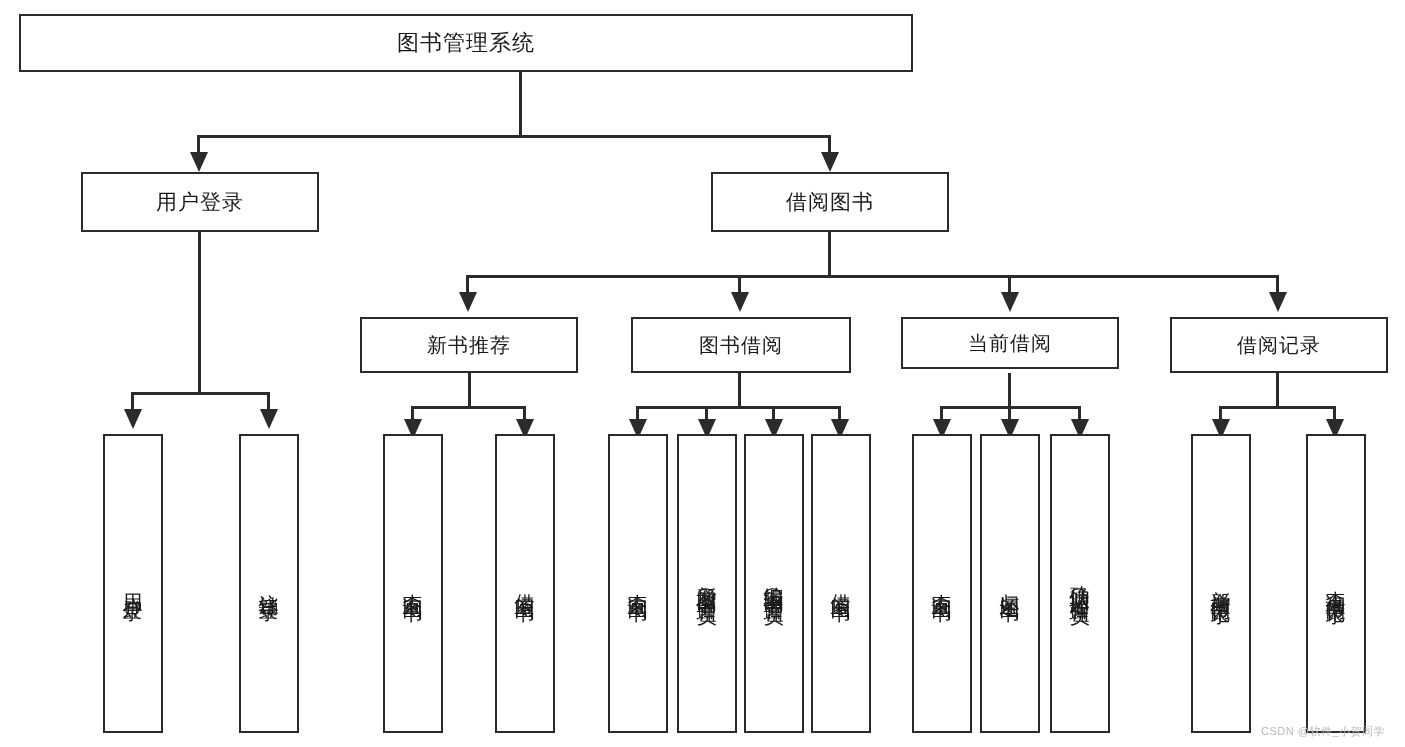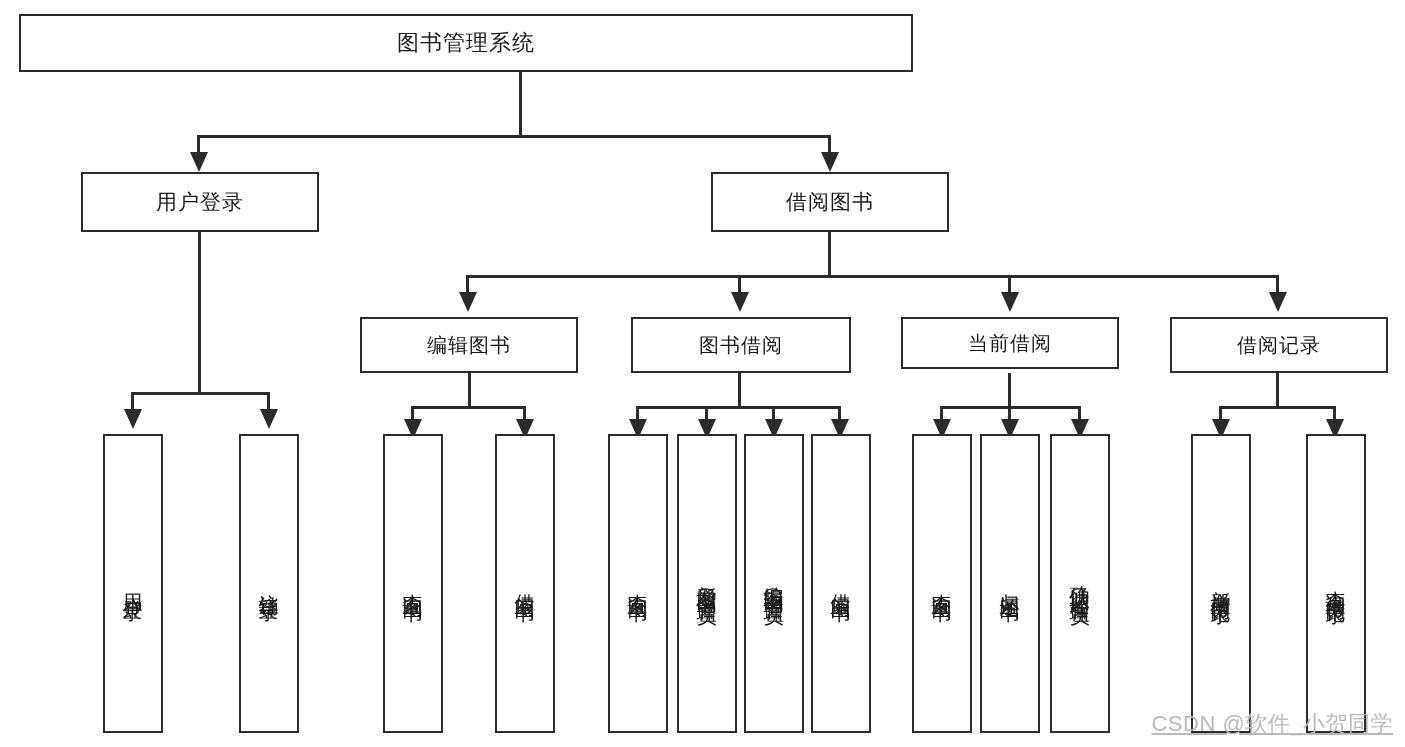--- a/index.html
+++ b/index.html
@@ -65,28 +65,27 @@
     position: absolute;
     width: 0;
     height: 0;
     border-left: 9px solid transparent;
     border-right: 9px solid transparent;
     border-top: 20px solid #2b2b2b;
     z-index: 2;
   }
   #watermark {
     position: absolute;
-    right: 12px;
+    right: 20px;
     bottom: 8px;
-    font-size: 22px;
+    font-size: 11px;
     color: #b8b8b8;
     letter-spacing: 0.5px;
     z-index: 6;
     white-space: nowrap;
-    text-decoration: underline;
   }
 </style>
 </head>
 <body>
 
 <div id="canvas">
 
   <div class="node root" style="left:19px; top:14px; width:894px; height:58px;">
     <span class="node-label">图书管理系统</span>
   </div>
@@ -119,21 +118,21 @@
   <div class="vline" style="left:466px; top:275px; width:3px; height:20px;"></div>
   <div class="arrow" style="left:459px; top:292px;"></div>
   <div class="vline" style="left:738px; top:275px; width:3px; height:20px;"></div>
   <div class="arrow" style="left:731px; top:292px;"></div>
   <div class="vline" style="left:1008px; top:275px; width:3px; height:20px;"></div>
   <div class="arrow" style="left:1001px; top:292px;"></div>
   <div class="vline" style="left:1276px; top:275px; width:3px; height:20px;"></div>
   <div class="arrow" style="left:1269px; top:292px;"></div>
 
   <div class="node level3" style="left:360px; top:317px; width:218px; height:56px;">
-    <span class="node-label">编辑图书</span>
+    <span class="node-label">新书推荐</span>
   </div>
   <div class="node level3" style="left:631px; top:317px; width:220px; height:56px;">
     <span class="node-label">图书借阅</span>
   </div>
   <div class="node level3" style="left:901px; top:317px; width:218px; height:52px;">
     <span class="node-label">当前借阅</span>
   </div>
   <div class="node level3" style="left:1170px; top:317px; width:218px; height:56px;">
     <span class="node-label">借阅记录</span>
   </div>

